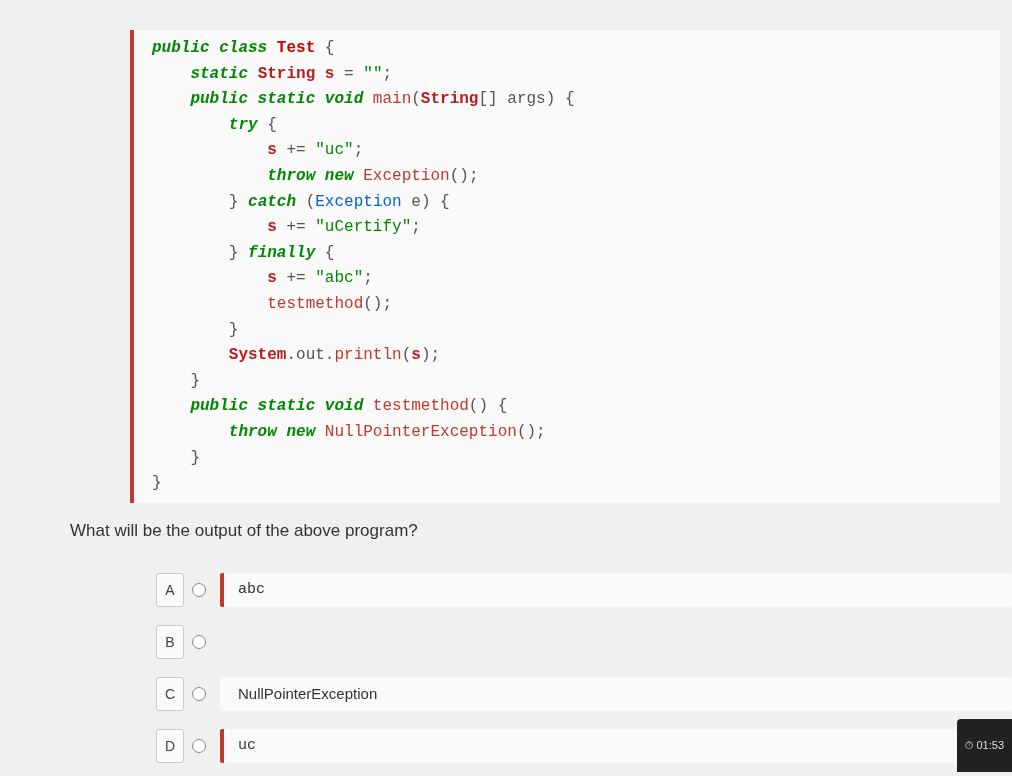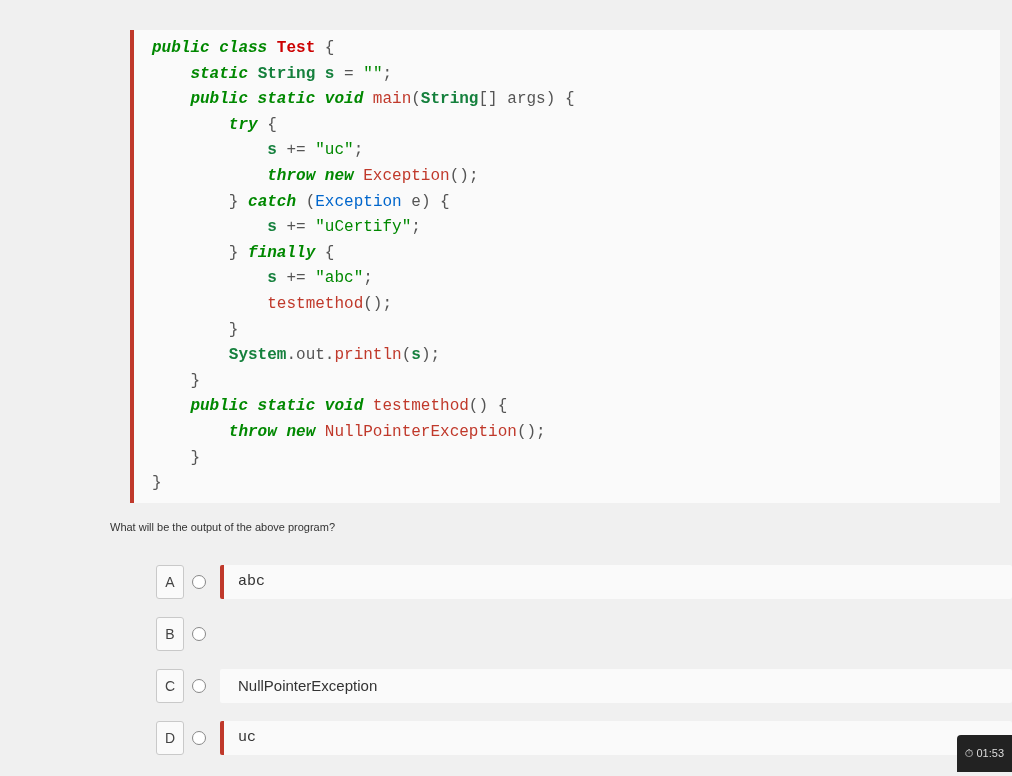--- a/index.html
+++ b/index.html
@@ -21,27 +21,27 @@
     line-height: 1.6;
     white-space: pre;
     color: #555;
     width: 870px;
   }
   .kw-green { color: #008800; font-weight: bold; font-style: italic; }
   .cls { color: #cc0000; font-weight: bold; }
   .str { color: #008800; }
   .typ { color: #0066cc; }
   .meth { color: #c0392b; }
-  .var { color: #15803d; font-weight: bold; }
+  .var { color: #b91c1c; font-weight: bold; }
   .op { color: #555; }
 
   .question {
-    margin: 18px 0 0 110px;
+    margin: 18px 0 0 70px;
     font-family: Arial, sans-serif;
-    font-size: 11px;
+    font-size: 17px;
     color: #333;
   }
   .answers {
     margin: 30px 0 0 156px;
   }
   .answer-row {
     display: flex;
     align-items: center;
     margin-bottom: 14px;
     height: 38px;
@@ -86,21 +86,21 @@
   }
   .mono { font-family: 'Consolas','Courier New', monospace; }
   .badge {
     position: absolute;
     right: 0;
     bottom: 4px;
     background: #222;
     color: #ddd;
     font-family: Arial, sans-serif;
     font-size: 11px;
-    padding: 12px 8px;
+    padding: 20px 8px;
     border-radius: 4px 0 0 0;
   }
 </style>
 </head>
 <body>
 
 <div class="code-block"><span class="kw-green">public class</span> <span class="cls">Test</span> <span>{</span>
     <span class="kw-green">static</span> <span class="typ var">String</span> <span class="var">s</span> <span class="op">=</span> <span class="str">""</span><span>;</span>
     <span class="kw-green">public static void</span> <span class="meth">main</span><span>(</span><span class="typ var">String</span><span>[] args) {</span>
         <span class="kw-green">try</span> <span>{</span>

